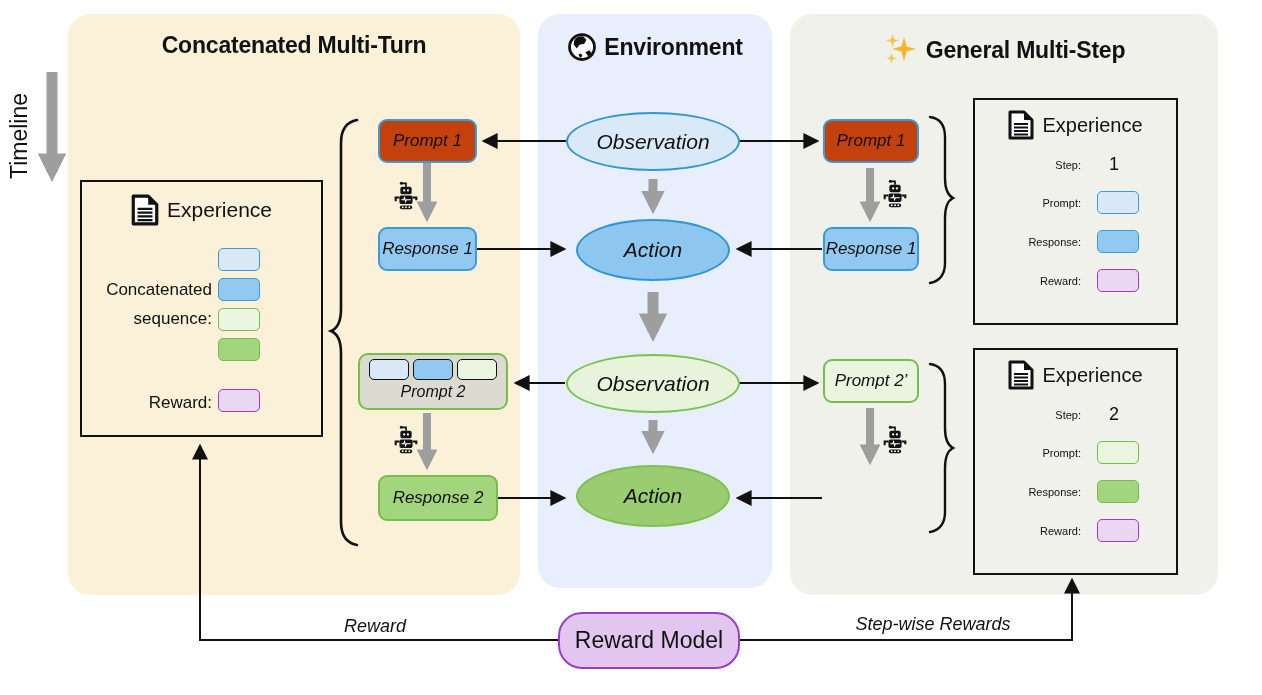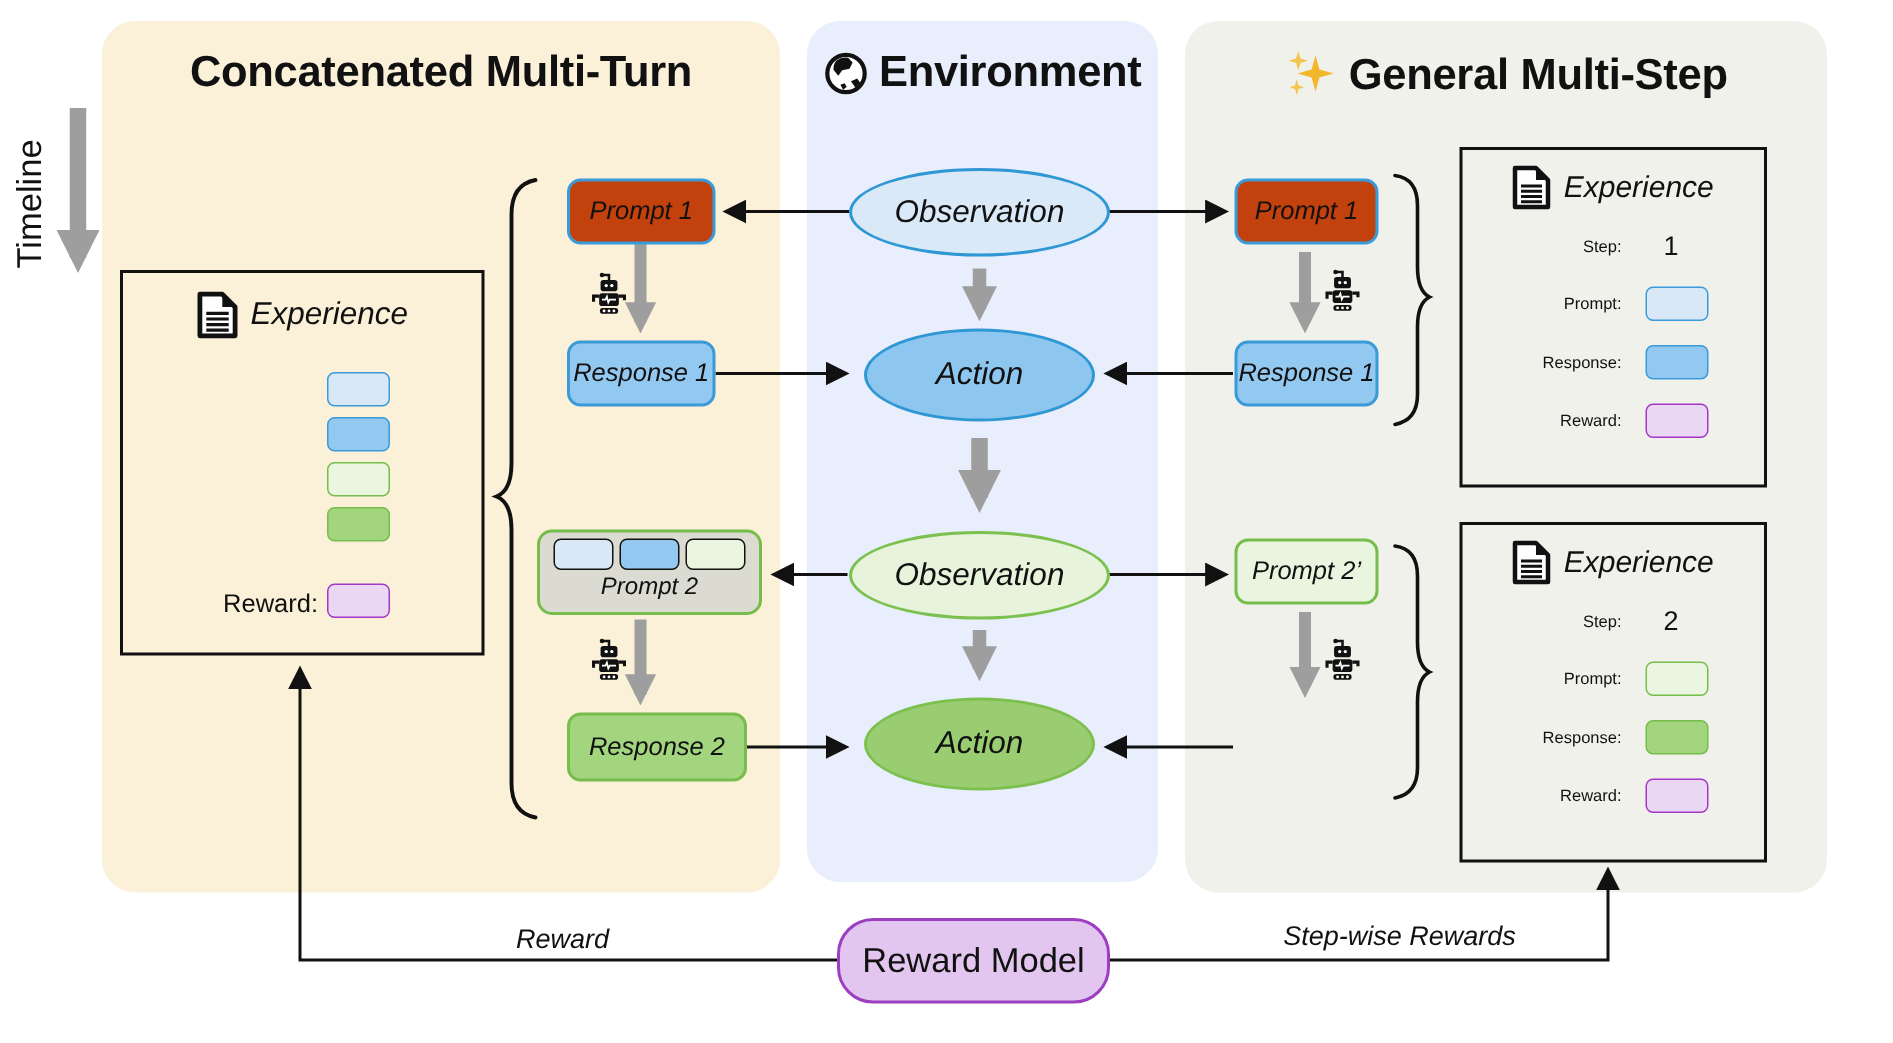--- a/index.html
+++ b/index.html
@@ -6,21 +6,21 @@
   .stage{
     position:relative;width:1262px;height:695px;background:#ffffff;overflow:hidden;
     font-family:"Liberation Sans","DejaVu Sans",sans-serif;color:#111;
   }
   .panel{position:absolute;border-radius:22px;}
   .panel-left{left:68px;top:14px;width:452px;height:581px;background:#fbf1d8;}
   .panel-middle{left:538px;top:14px;width:234px;height:574px;background:#e8eefb;}
   .panel-right{left:790px;top:14px;width:428px;height:581px;background:#eff1ea;}
   .panel-title{
     position:absolute;top:18px;left:0;width:100%;text-align:center;
-    font-size:29px;font-weight:600;letter-spacing:-0.2px;
+    font-size:23px;font-weight:600;letter-spacing:-0.2px;
     display:flex;align-items:center;justify-content:center;gap:7px;
   }
   .timeline-label{
     position:absolute;left:6px;top:70px;height:132px;
     writing-mode:vertical-rl;transform:rotate(180deg);
     font-size:23px;color:#111;text-align:center;
   }
   .overlay{position:absolute;left:0;top:0;width:1262px;height:695px;pointer-events:none;}
   .node{
     position:absolute;display:flex;align-items:center;justify-content:center;
@@ -37,21 +37,21 @@
   }
   .ov-blue-light{background:#d9e9f8;border-color:#2f97d4;}
   .ov-blue{background:#8dc6ee;border-color:#2f97d4;}
   .ov-green-light{background:#e7f3da;border-color:#7cc14f;}
   .ov-green{background:#9acd71;border-color:#7cc14f;}
   .exp-box{
     position:absolute;border:2.3px solid #111;box-sizing:border-box;background:transparent;
   }
   .exp-title{
     display:flex;align-items:center;justify-content:center;gap:8px;
-    font-size:21px;padding-top:12px;font-style:italic;
+    font-size:21px;padding-top:12px;
   }
   .exp-grid{
     display:grid;grid-template-columns:100px 1fr;row-gap:16px;align-items:center;
     padding:14px 10px 0 6px;
   }
   .exp-grid .lab{justify-self:end;font-size:11px;}
   .exp-grid .val{justify-self:start;margin-left:16px;font-size:18px;}
   .sw{width:42px;height:23px;border-radius:5px;border:1.8px solid;box-sizing:border-box;}
   .sw-blue-light{background:#d9e8f6;border-color:#3b9ad8;}
   .sw-blue{background:#93c9f0;border-color:#3b9ad8;}
@@ -273,20 +273,24 @@
         <svg width="28" height="32" viewBox="0 0 26 30">
           <path d="M2 2 H16 L24 10 V28 H2 Z" fill="#fff" stroke="#111" stroke-width="3" stroke-linejoin="round"></path>
           <path d="M16 2 L16 10 H24 Z" fill="#111"></path>
           <g stroke="#111" stroke-width="2">
               <path d="M6 14 H20 M6 17.5 H20 M6 21 H20 M6 24.5 H20"></path>
             </g>
         </svg>
       </span>
       <span>Experience</span>
     </div>
+    <div class="seq-label">
+      <span style="display:block">Concatenated</span>
+      <span style="display:block">sequence:</span>
+    </div>
     <div class="stack">
       <div class="sw sw-blue-light"></div>
       <div class="sw sw-blue"></div>
       <div class="sw sw-green-light"></div>
       <div class="sw sw-green"></div>
     </div>
     <div class="reward-row-label">Reward:</div>
     <div class="reward-row-swatch sw sw-purple"></div>
   </div>
 

